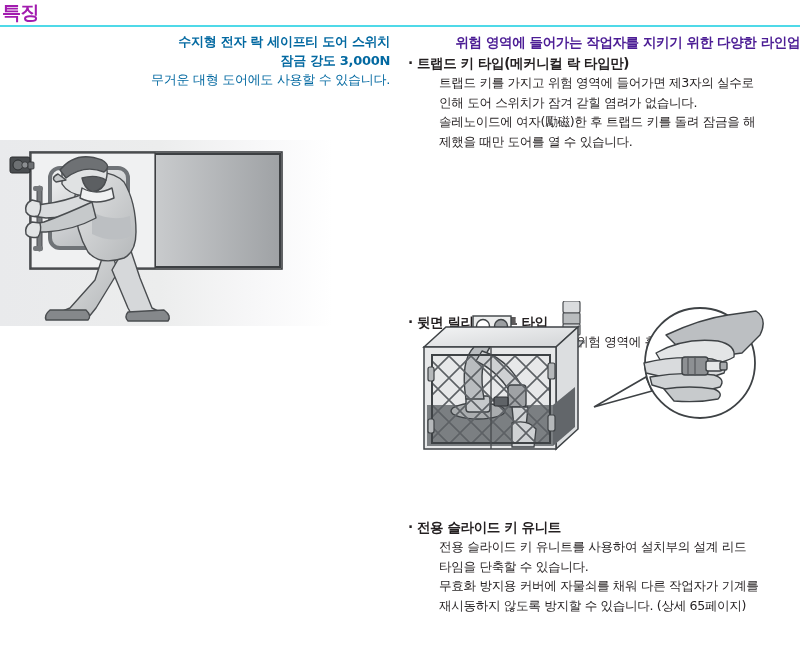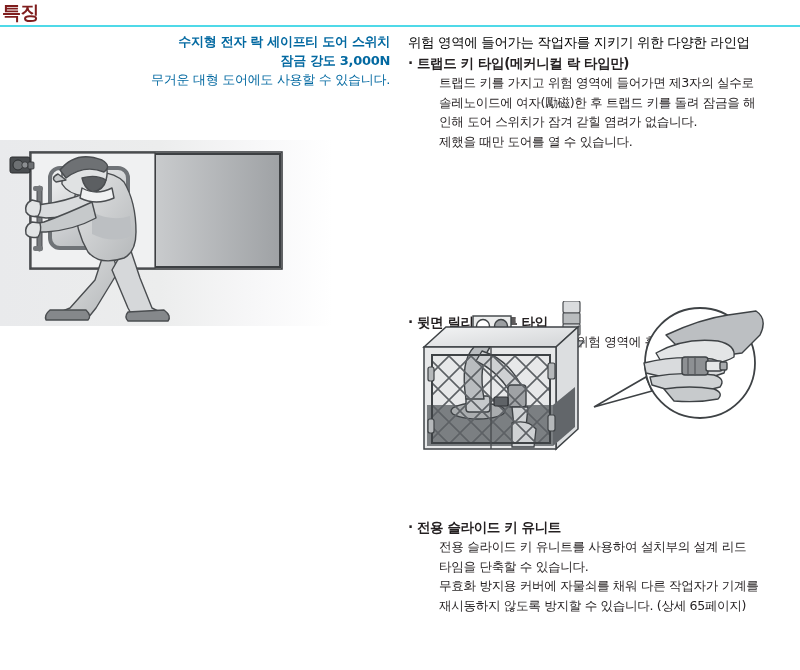--- a/index.html
+++ b/index.html
@@ -22,21 +22,21 @@
     left: 0; top: 0;
     width: 800px;
     height: 28px;
   }
   #page-header .title {
     position: absolute;
     left: 2px; top: 0px;
     font-size: 19px;
     font-weight: bold;
     letter-spacing: -0.5px;
-    color: #7f1d1d;
+    color: #a21caf;
     line-height: 24px;
   }
   #page-header .rule {
     position: absolute;
     left: 0; top: 25px;
     width: 800px;
     height: 2px;
     background: #4fd9e8;
   }
 
@@ -70,25 +70,26 @@
     width: 333px;
     height: 186px;
     background: linear-gradient(to right, #e9eaec 0%, #eceded 48%, #f7f7f8 76%, #ffffff 100%);
     overflow: hidden;
   }
   #door-illustration svg { display: block; }
 
   
   .section-heading {
     font-size: 13.5px;
-    font-weight: normal;
+    font-weight: bold;
     line-height: 20px;
     letter-spacing: -0.4px;
-    color: #000000;
+    color: #4c1d95;
     white-space: nowrap;
+    text-align: right;
   }
   .bullet-row {
     display: flex;
     align-items: flex-start;
     font-size: 13.5px;
     font-weight: bold;
     line-height: 20px;
     letter-spacing: -0.4px;
     color: #231f20;
     margin-top: 1px;
@@ -203,22 +204,22 @@
 
   <div class="section-heading">위험 영역에 들어가는 작업자를 지키기 위한 다양한 라인업</div>
 
   <div>
     <div class="bullet-row">
       <span class="bullet-dot">·</span>
       <span>트랩드 키 타입(메커니컬 락 타입만)</span>
     </div>
     <div class="body-block">
       <div class="bline">트랩드 키를 가지고 위험 영역에 들어가면 제3자의 실수로</div>
+      <div class="bline">인해 도어 스위치가 잠겨 갇힐 염려가 없습니다.</div>
       <div class="bline">솔레노이드에 여자(勵磁)한 후 트랩드 키를 돌려 잠금을 해</div>
-      <div class="bline">인해 도어 스위치가 잠겨 갇힐 염려가 없습니다.</div>
       <div class="bline">제했을 때만 도어를 열 수 있습니다.</div>
     </div>
 
     <div style="position:relative;height:160px;">
       <div id="fence-illustration">
         <svg width="384" height="150" viewBox="0 0 384 150" xmlns="http://www.w3.org/2000/svg">
           <defs>
             <pattern id="mesh" width="22" height="22" patternUnits="userSpaceOnUse">
               <path d="M0 0 L22 22 M22 0 L0 22" stroke="#5d6165" stroke-width="1.6" fill="none"></path>
             </pattern>

